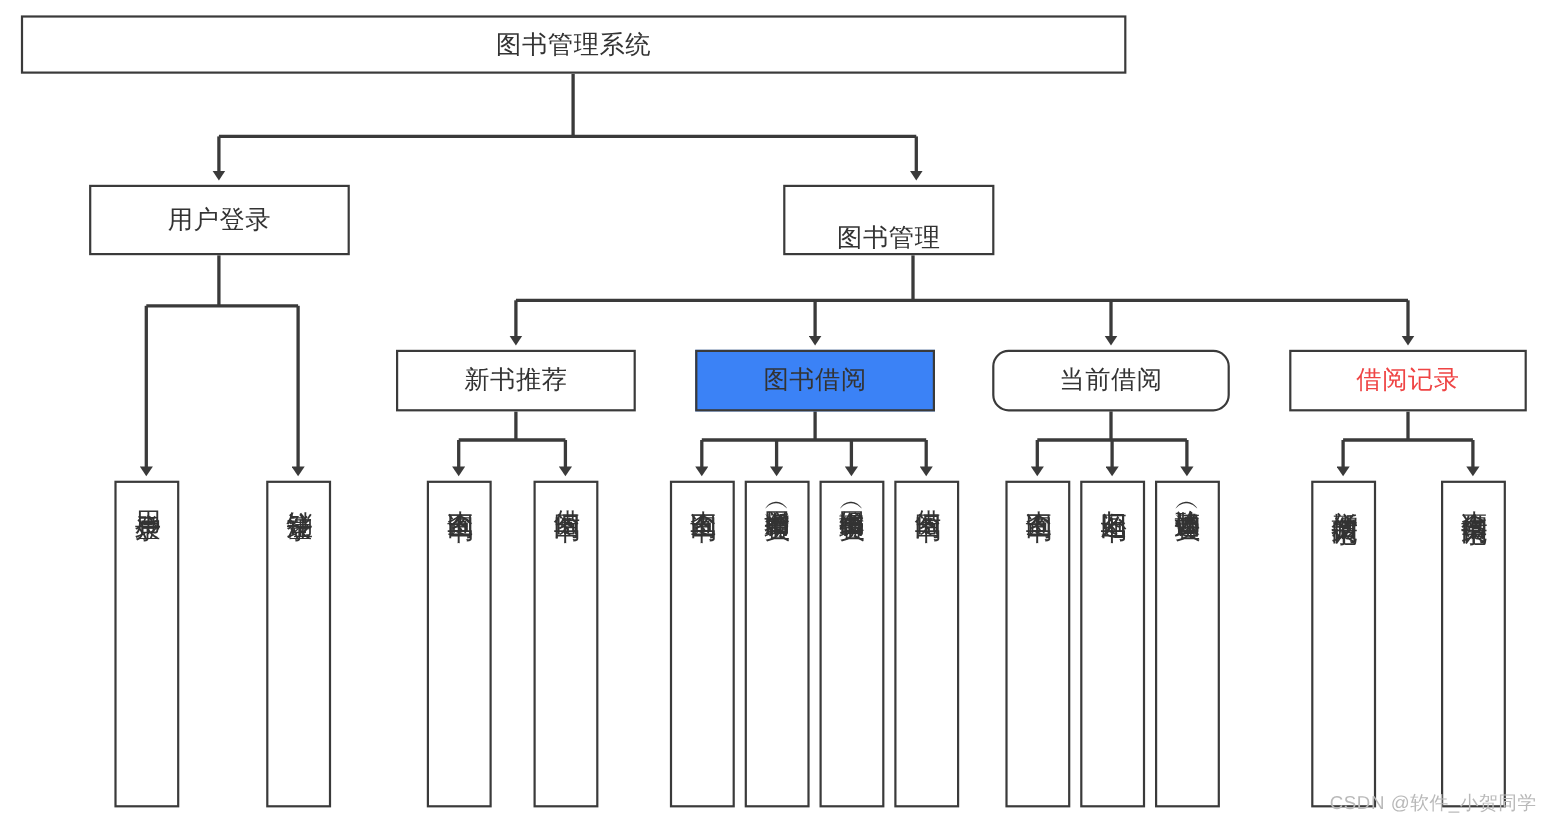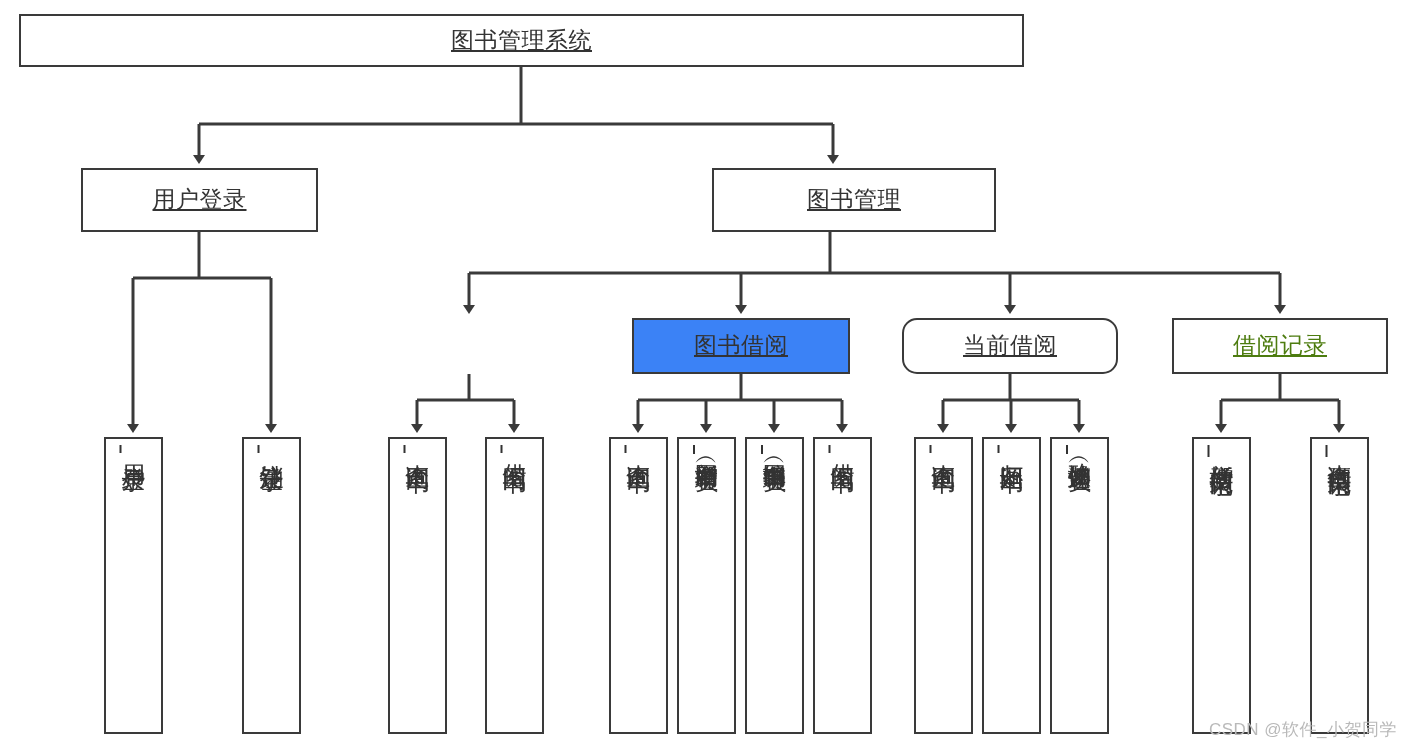--- a/index.html
+++ b/index.html
@@ -28,21 +28,20 @@
   .node {
     position: absolute;
     box-sizing: border-box;
     background: #ffffff;
     border: 2px solid #3a3a3a;
     display: flex;
     align-items: center;
     justify-content: center;
     color: #333333;
     z-index: 2;
-    text-decoration: underline;
   }
   .node .label {
     display: block;
     text-align: center;
     line-height: 1.12;
   }
   .node.horiz .label {
     font-size: 23px;
     letter-spacing: 0.5px;
     white-space: nowrap;
@@ -130,31 +129,34 @@
     </g>
   </svg>
 
   <div class="node horiz" style="left: 19px; top: 14px; width: 1005px; height: 53px; border-color: rgb(58, 58, 58); background: rgb(255, 255, 255); color: rgb(51, 51, 51);">
     <span class="label">图书管理系统</span>
   </div>
 
   <div class="node horiz" style="left: 81px; top: 168px; width: 237px; height: 64px; border-color: rgb(58, 58, 58); background: rgb(255, 255, 255); color: rgb(51, 51, 51);">
     <span class="label">用户登录</span>
   </div>
-  <div class="node horiz" style="left: 712px; top: 168px; width: 284px; height: 64px; border-color: rgb(58, 58, 58); background: rgb(255, 255, 255); color: rgb(51, 51, 51);">
+  <div class="node horiz" style="left: 712px; top: 168px; width: 192px; height: 64px; border-color: rgb(58, 58, 58); background: rgb(255, 255, 255); color: rgb(51, 51, 51); align-items: flex-end;">
     <span class="label">图书管理</span>
   </div>
 
+  <div class="node horiz" style="left: 360px; top: 318px; width: 218px; height: 56px; border-color: rgb(58, 58, 58); background: rgb(255, 255, 255); color: rgb(51, 51, 51);">
+    <span class="label">新书推荐</span>
+  </div>
   <div class="node horiz" style="left: 632px; top: 318px; width: 218px; height: 56px; border-color: rgb(58, 58, 58); background: #3b82f6; color: rgb(51, 51, 51);">
     <span class="label">图书借阅</span>
   </div>
   <div class="node horiz" style="left: 902px; top: 318px; width: 216px; height: 56px; border-color: rgb(58, 58, 58); background: rgb(255, 255, 255); color: rgb(51, 51, 51); border-radius: 15px;">
     <span class="label">当前借阅</span>
   </div>
-  <div class="node horiz" style="left: 1172px; top: 318px; width: 216px; height: 56px; border-color: rgb(58, 58, 58); background: rgb(255, 255, 255); color: #4d7c0f;">
+  <div class="node horiz" style="left: 1172px; top: 318px; width: 216px; height: 56px; border-color: rgb(58, 58, 58); background: rgb(255, 255, 255); color: #ef4444;">
     <span class="label">借阅记录</span>
   </div>
 
   <div class="node vert" style="left: 104px; top: 437px; width: 59px; height: 297px; border-color: rgb(58, 58, 58); background: rgb(255, 255, 255); color: rgb(51, 51, 51);">
     <span class="label">用户登录</span>
   </div>
   <div class="node vert" style="left: 242px; top: 437px; width: 59px; height: 297px; border-color: rgb(58, 58, 58); background: rgb(255, 255, 255); color: rgb(51, 51, 51);">
     <span class="label">注销登录</span>
   </div>
   <div class="node vert" style="left: 388px; top: 437px; width: 59px; height: 297px; border-color: rgb(58, 58, 58); background: rgb(255, 255, 255); color: rgb(51, 51, 51);">

